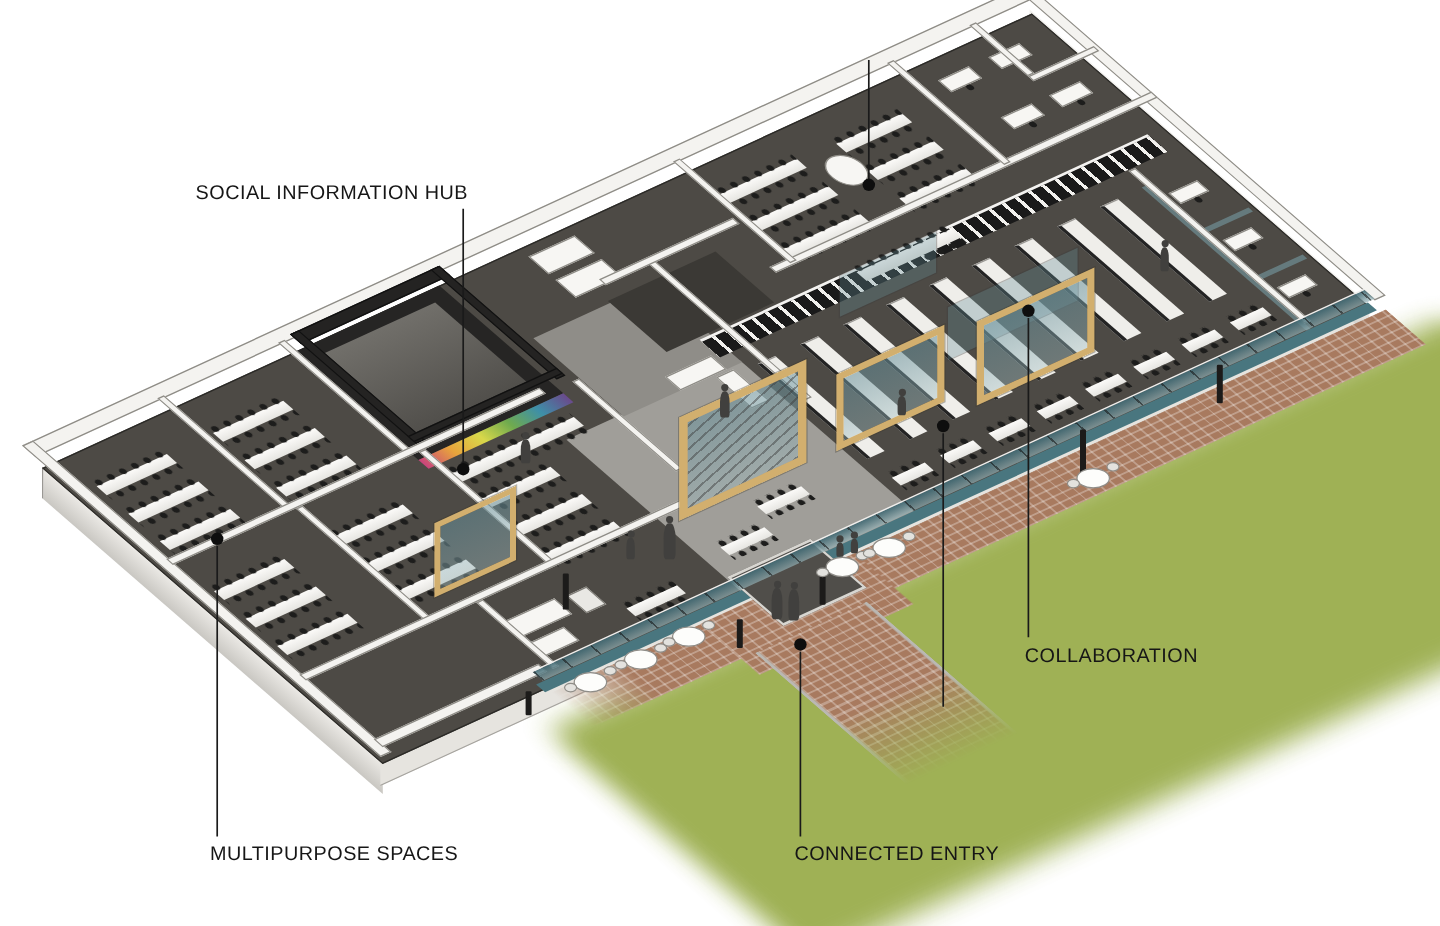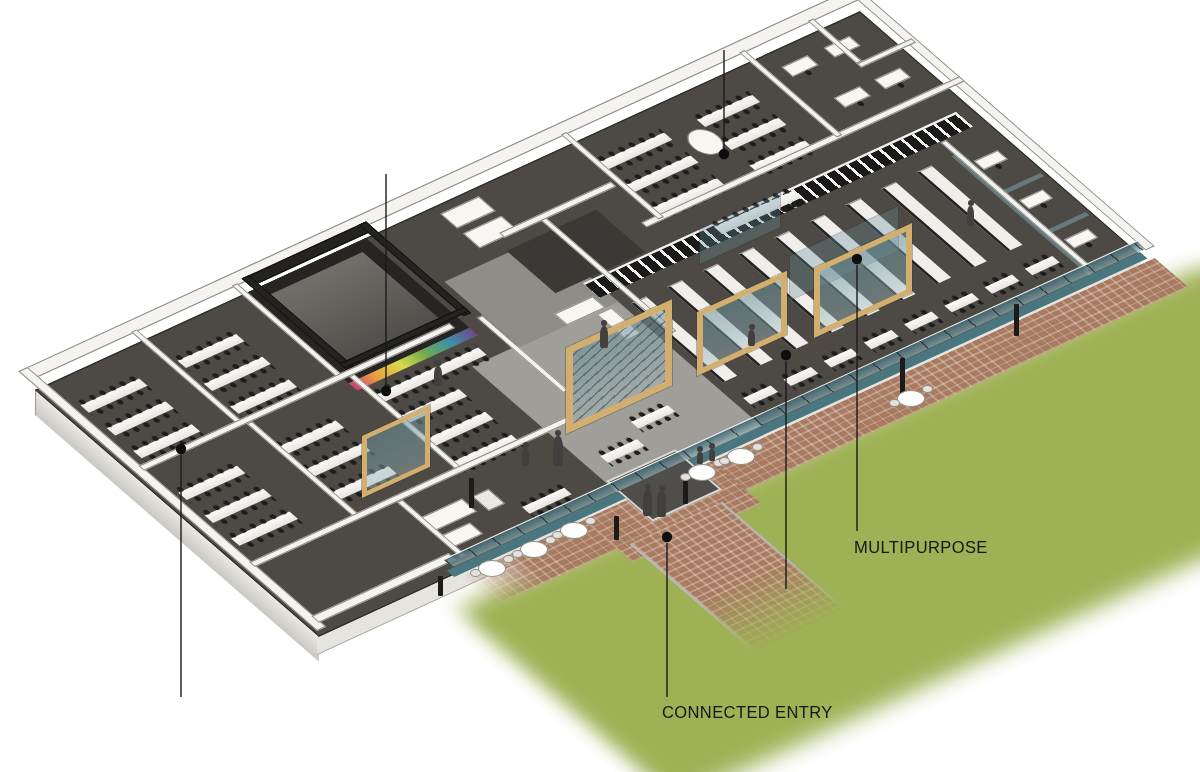--- a/index.html
+++ b/index.html
@@ -252,15 +252,17 @@
     <g fill="#0e0e0e">
       <circle cx="724" cy="154" r="5.2"></circle>
       <circle cx="386" cy="391" r="5.2"></circle>
       <circle cx="857" cy="259" r="5.2"></circle>
       <circle cx="786" cy="355" r="5.2"></circle>
       <circle cx="181" cy="449" r="5.2"></circle>
       <circle cx="667" cy="537" r="5.2"></circle>
     </g>
   </svg>
 
-  <div class="lbl" style="left:854px;top:538px;">MULTIPURPOSE</div>
+  <div class="lbl" style="left:163px;top:152px;">SOCIAL INFORMATION HUB</div>
+  <div class="lbl" style="left:854px;top:538px;">COLLABORATION</div>
+  <div class="lbl" style="left:175px;top:703px;">MULTIPURPOSE SPACES</div>
   <div class="lbl" style="left:662px;top:703px;">CONNECTED ENTRY</div>
 </div>
 
 </body></html>

